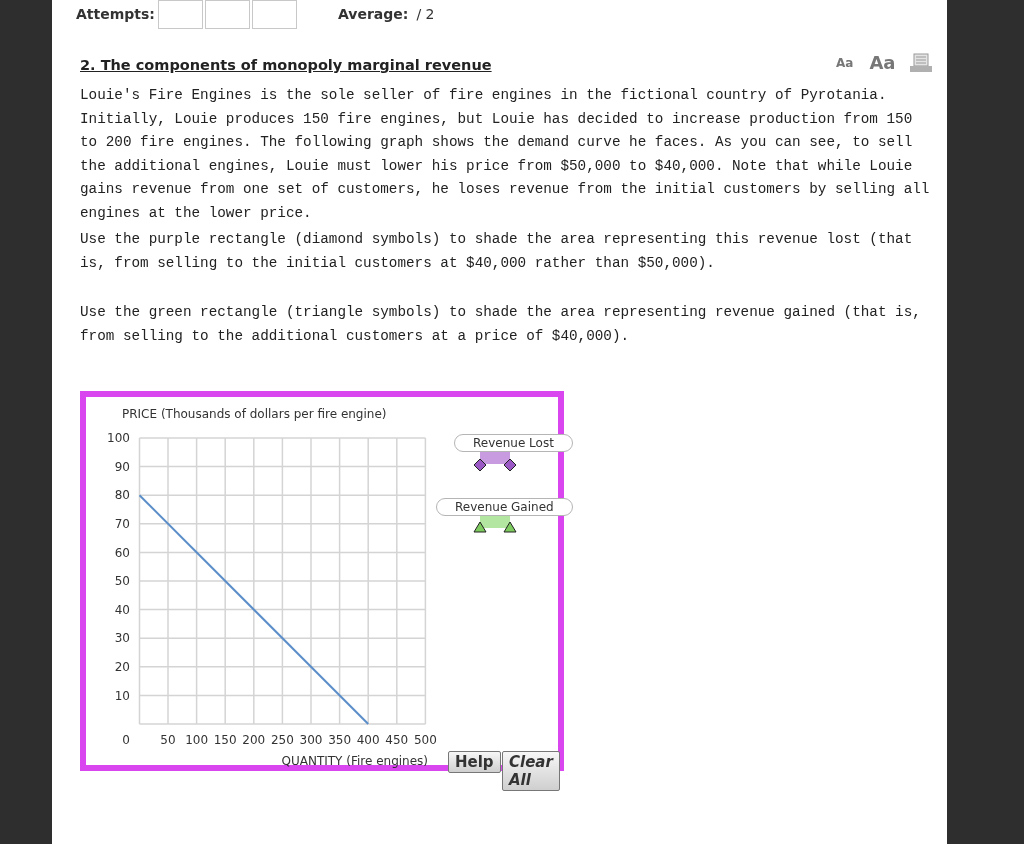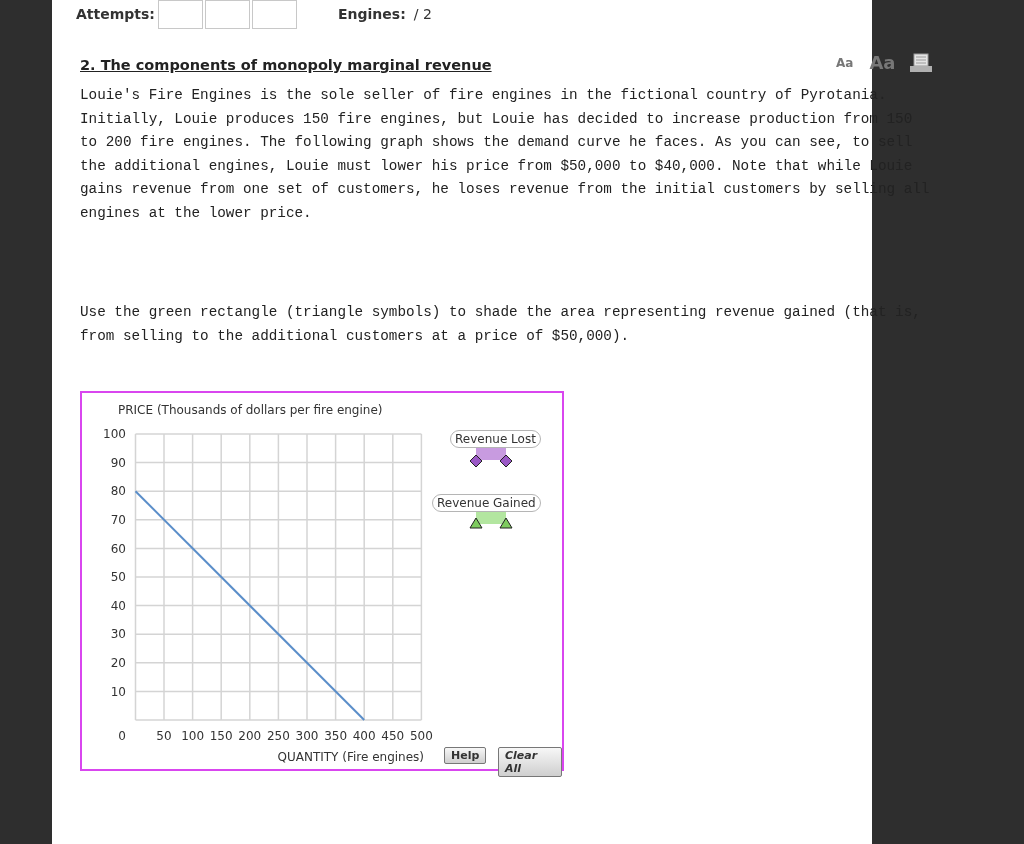--- a/index.html
+++ b/index.html
@@ -1,65 +1,66 @@
 <!DOCTYPE html>
 <html><head>
 <meta charset="utf-8">
 <style>
   html, body { margin:0; padding:0; }
   body { width:1024px; height:844px; background:#2e2e2e; position:relative; overflow:hidden; font-family:"DejaVu Sans", sans-serif; }
-  .page { position:absolute; left:52px; top:0; width:820px; height:844px; background:#ffffff; }
+  .page { position:absolute; left:52px; top:0; width:895px; height:844px; background:#ffffff; }
   .attempts { position:absolute; left:24px; top:6px; font-weight:bold; font-size:14px; color:#333; }
   .att-boxes { position:absolute; left:106px; top:0; display:flex; }
   .att-box { width:45px; height:29px; border:1px solid #c8c8c8; margin-right:2px; box-sizing:border-box; background:#fff; }
   .average { position:absolute; left:286px; top:6px; font-size:14px; color:#333; }
   .average b { margin-right:8px; }
   .q-title { position:absolute; left:28px; top:57px; font-size:14.5px; font-weight:bold; color:#222;text-decoration:underline; }
   .tools { position:absolute; left:784px; top:52px; display:flex; align-items:center; color:#777; font-weight:bold; }
   .aa-small { font-size:12px; margin-right:16px; }
   .aa-large { font-size:18px; margin-right:14px; }
   .printer { width:24px; height:20px; }
   .para { position:absolute; left:28px; width:850px; font-size:14.3px; line-height:23.5px; color:#222;font-family:Liberation Mono, monospace; }
-  .graph-box { position:absolute; left:28px; top:391px; width:484px; height:380px; border:2px solid #d946ef; box-sizing:border-box; background:#fff; }
+  .graph-box { position:absolute; left:28px; top:391px; width:484px; height:380px; border:6px solid #d946ef; box-sizing:border-box; background:#fff; }
   .graph-svg { position:absolute; left:0; top:0; }
-  .legend-btn { position:absolute; border:1px solid #b5b5b5; border-radius:10px; background:#fff; font-size:12px; color:#333; padding:1px 4px; white-space:nowrap; }
-  .btn { position:absolute; font-size:11px; font-weight:bold; color:#333; border:1px solid #777; border-radius:2px; background:linear-gradient(#f7f7f7,#cfcfcf); padding:1px 6px; }
+  .legend-btn { position:absolute; border:1px solid #b5b5b5; border-radius:10px; background:#fff; font-size:12px; color:#333; padding:1px 18px; white-space:nowrap; }
+  .btn { position:absolute; font-size:15px; font-weight:bold; color:#333; border:1px solid #777; border-radius:2px; background:linear-gradient(#f7f7f7,#cfcfcf); padding:1px 6px; }
   .axis-lbl { font-size:12px; fill:#333; font-family:"DejaVu Sans", sans-serif; }
 </style>
 </head>
 <body>
 
 <div class="page">
 
   <div class="attempts">Attempts:</div>
   <div class="att-boxes">
     <div class="att-box"></div>
     <div class="att-box"></div>
     <div class="att-box"></div>
   </div>
   <div class="average">
-    <b>Engines:</b><span>/ 2</span>
+    <b>Average:</b><span>/ 2</span>
   </div>
 
   <div class="q-title">2. The components of monopoly marginal revenue</div>
 
   <div class="tools">
     <span class="aa-small">Aa</span>
     <span class="aa-large">Aa</span>
     <svg class="printer" viewBox="0 0 24 20">
       <rect x="5" y="1" width="14" height="12" fill="#e4e4e4" stroke="#9a9a9a"></rect>
       <line x1="7" y1="4" x2="17" y2="4" stroke="#9a9a9a"></line>
       <line x1="7" y1="7" x2="17" y2="7" stroke="#9a9a9a"></line>
       <line x1="7" y1="10" x2="17" y2="10" stroke="#9a9a9a"></line>
       <rect x="1" y="13" width="22" height="6" fill="#b0b0b0"></rect>
     </svg>
   </div>
 
   <p class="para" style="top:84px;margin:0;">Louie's Fire Engines is the sole seller of fire engines in the fictional country of Pyrotania. Initially, Louie produces 150 fire engines, but Louie has decided to increase production from 150 to 200 fire engines. The following graph shows the demand curve he faces. As you can see, to sell the additional engines, Louie must lower his price from $50,000 to $40,000. Note that while Louie gains revenue from one set of customers, he loses revenue from the initial customers by selling all engines at the lower price.</p>
-  <p class="para" style="top:301px;margin:0;">Use the green rectangle (triangle symbols) to shade the area representing revenue gained (that is, from selling to the additional customers at a price of $50,000).</p>
+  <p class="para" style="top:228px;margin:0;">Use the purple rectangle (diamond symbols) to shade the area representing this revenue lost (that is, from selling to the initial customers at $40,000 rather than $50,000).</p>
+  <p class="para" style="top:301px;margin:0;">Use the green rectangle (triangle symbols) to shade the area representing revenue gained (that is, from selling to the additional customers at a price of $40,000).</p>
 
   <div class="graph-box">
     <svg class="graph-svg" width="480" height="376">
       <text class="axis-lbl" x="36" y="21">PRICE (Thousands of dollars per fire engine)</text>
       <g stroke="#d4d4d4" stroke-width="1.5">
         <line x1="53.5" y1="41" x2="53.5" y2="327"></line>
           <line x1="82" y1="41" x2="82" y2="327"></line>
         <line x1="110.6" y1="41" x2="110.6" y2="327"></line>
           <line x1="139.2" y1="41" x2="139.2" y2="327"></line>
         <line x1="167.8" y1="41" x2="167.8" y2="327"></line>

